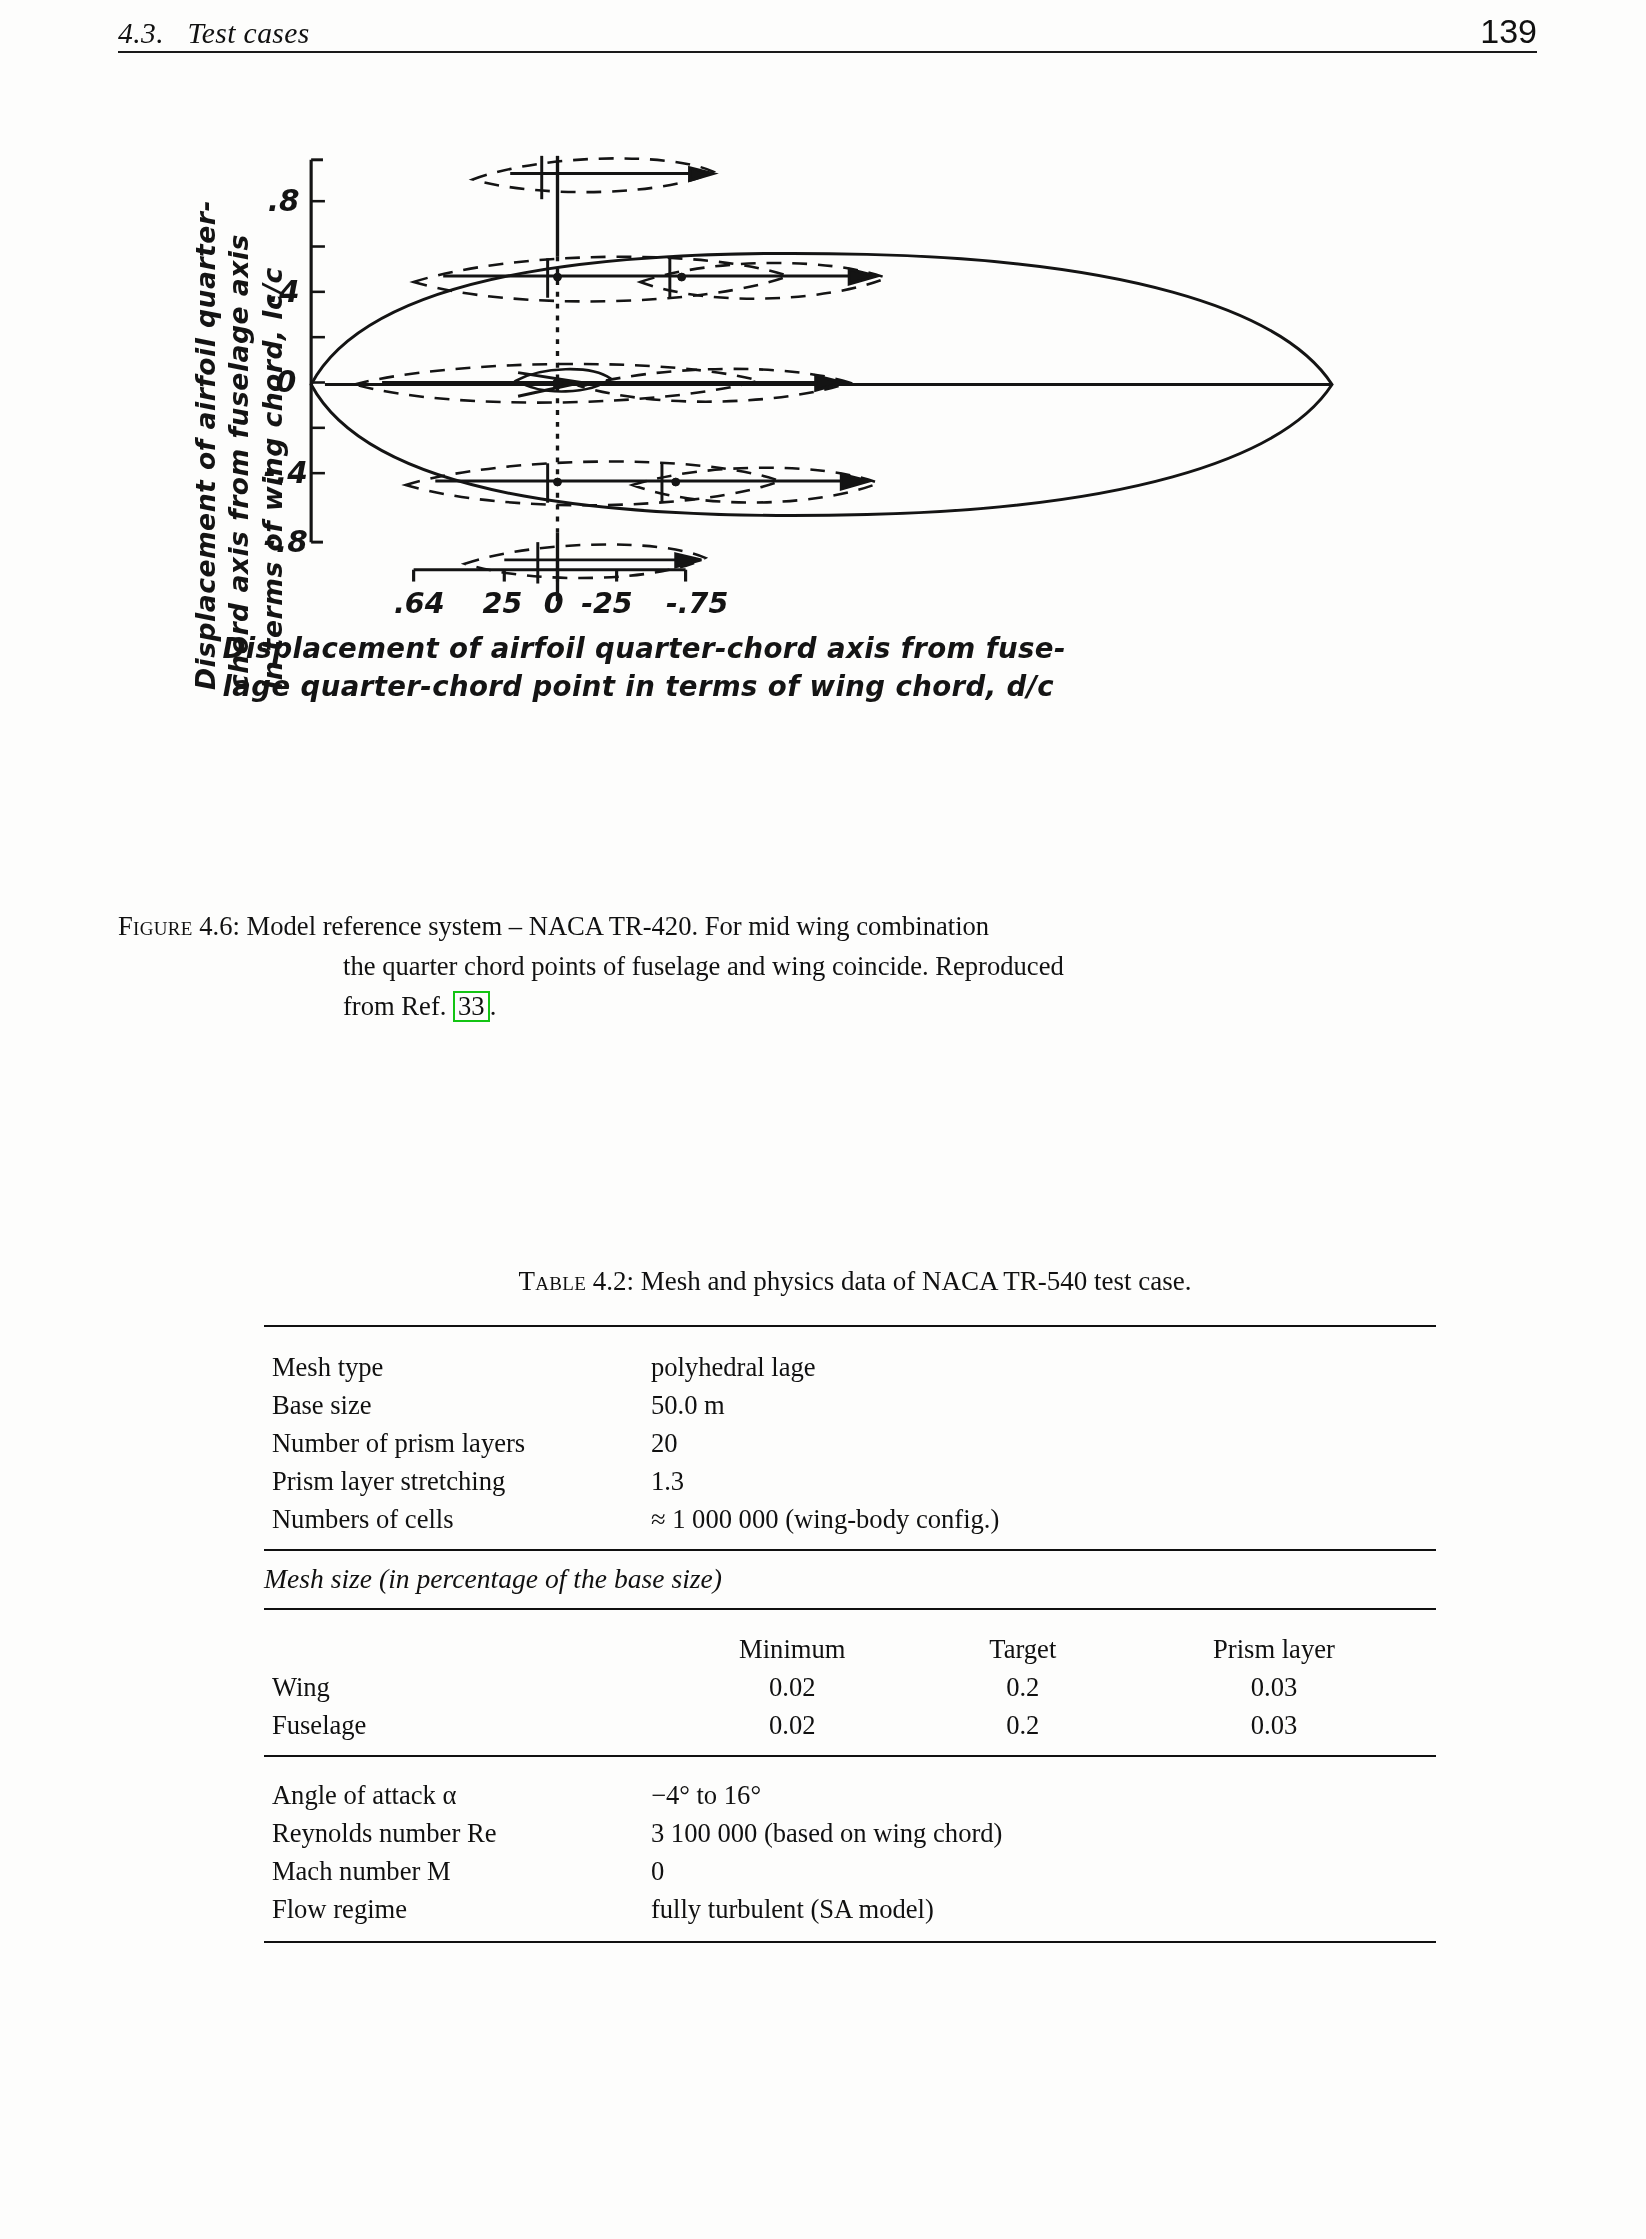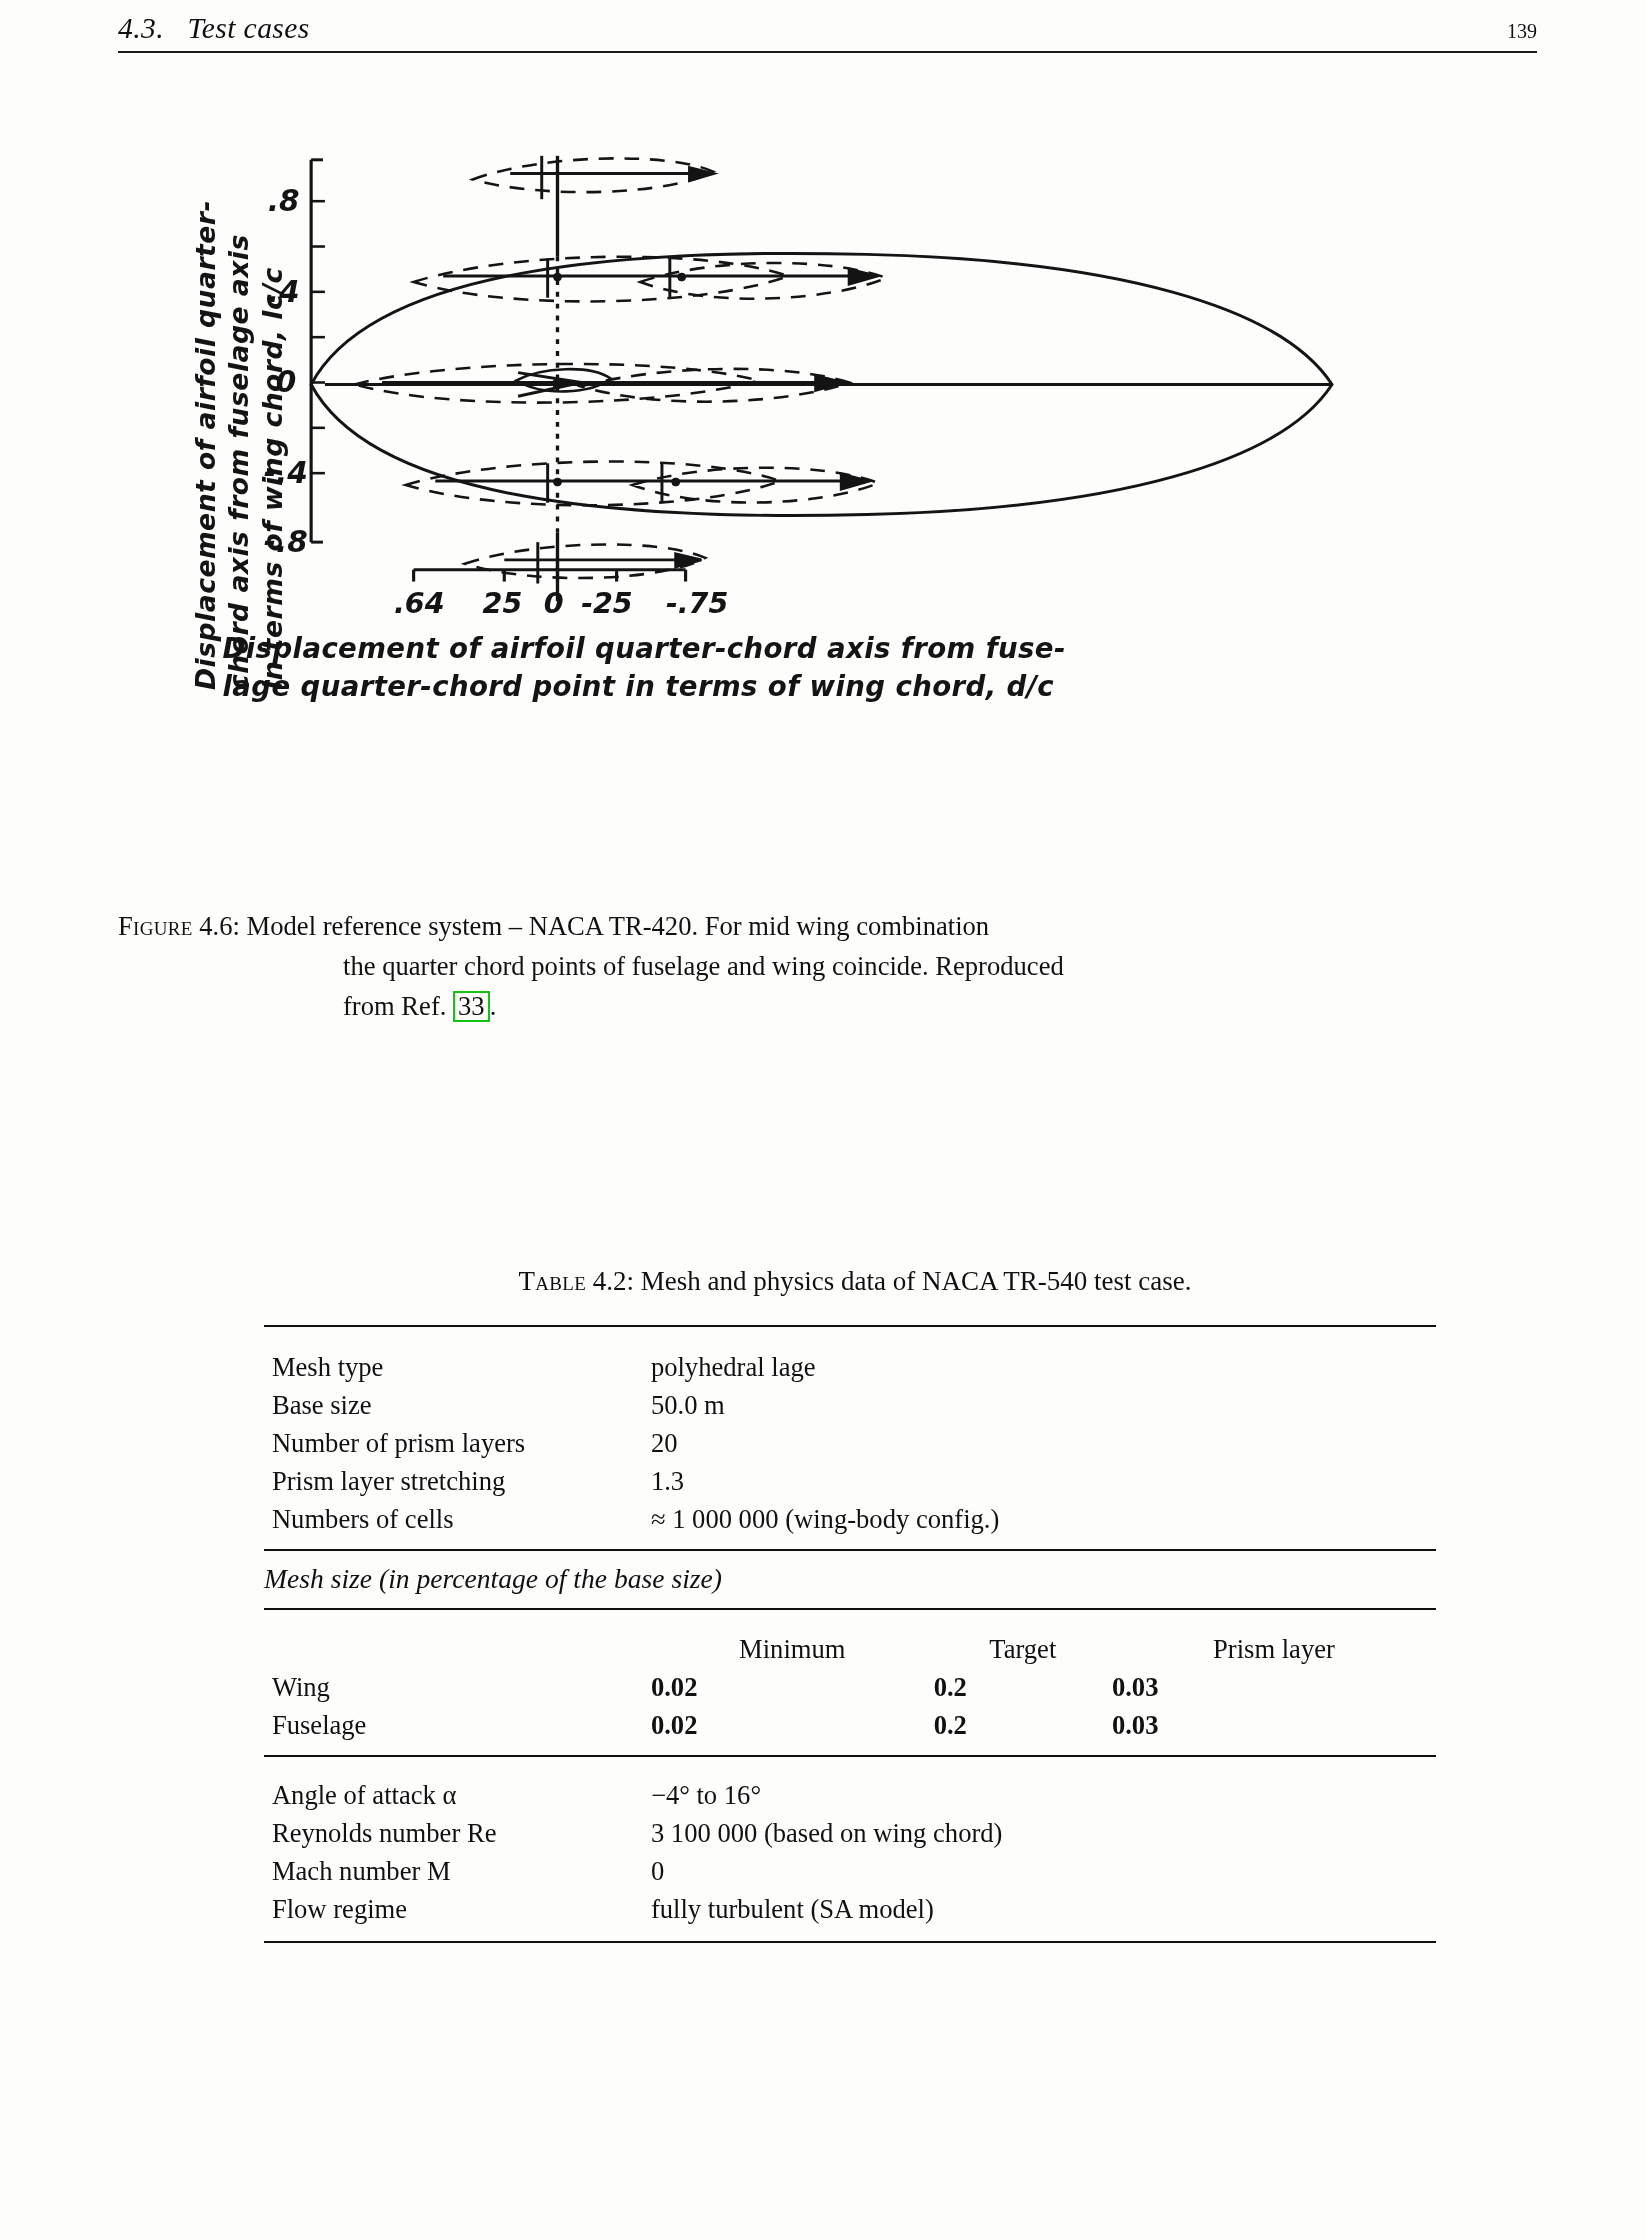--- a/index.html
+++ b/index.html
@@ -16,21 +16,21 @@
   
   .header{
     position:absolute;left:118px;top:11.8px;width:1419px;
     display:flex;align-items:baseline;justify-content:space-between;
   }
   .header .chaptitle{
     font-style:italic;font-size:29.6px;letter-spacing:0.4px;
     font-family:"Liberation Serif", serif;
   }
   .header .chaptitle .num{margin-right:23.6px;}
-  .header .pageno{font-size:20px;font-family:Liberation Serif, serif;}
+  .header .pageno{font-size:34px;font-family:Liberation Sans, sans-serif;}
   .header-rule{
     position:absolute;left:118px;top:51px;width:1419px;height:1.6px;
     background:#1a1a1a;
   }
 
   
   .figure-wrap{position:absolute;left:118px;top:138px;width:1419px;height:768px;}
   .fig-svg{position:absolute;left:0;top:0;}
 
   
@@ -57,21 +57,21 @@
     border-collapse:collapse;width:1172px;font-size:26.6px;
   }
   table.data td{padding:3px 0 3.9px 0;vertical-align:baseline;}
   .rule-top td{border-top:2.4px solid #111;padding-top:0;}
   .spacer-row td{height:13.8px;padding:0;}
   .c-key{width:379px;padding-left:7.9px !important;}
   .c-val{}
   .sec-title{
     text-align:left;font-style:italic;font-size:27.6px;padding:12.8px 0 12.8px 0 !important;
   }
-  .num-col{text-align:left;font-weight:bold;}
+  .num-col{text-align:center;}
   .colhead{text-align:center;}
   .rowlabel{padding-left:7.9px !important;}
   .tbl-rule{border-bottom:2.4px solid #111;}
 </style>
 </head>
 <body>
 
 <div class="page">
 
   <div class="header">

